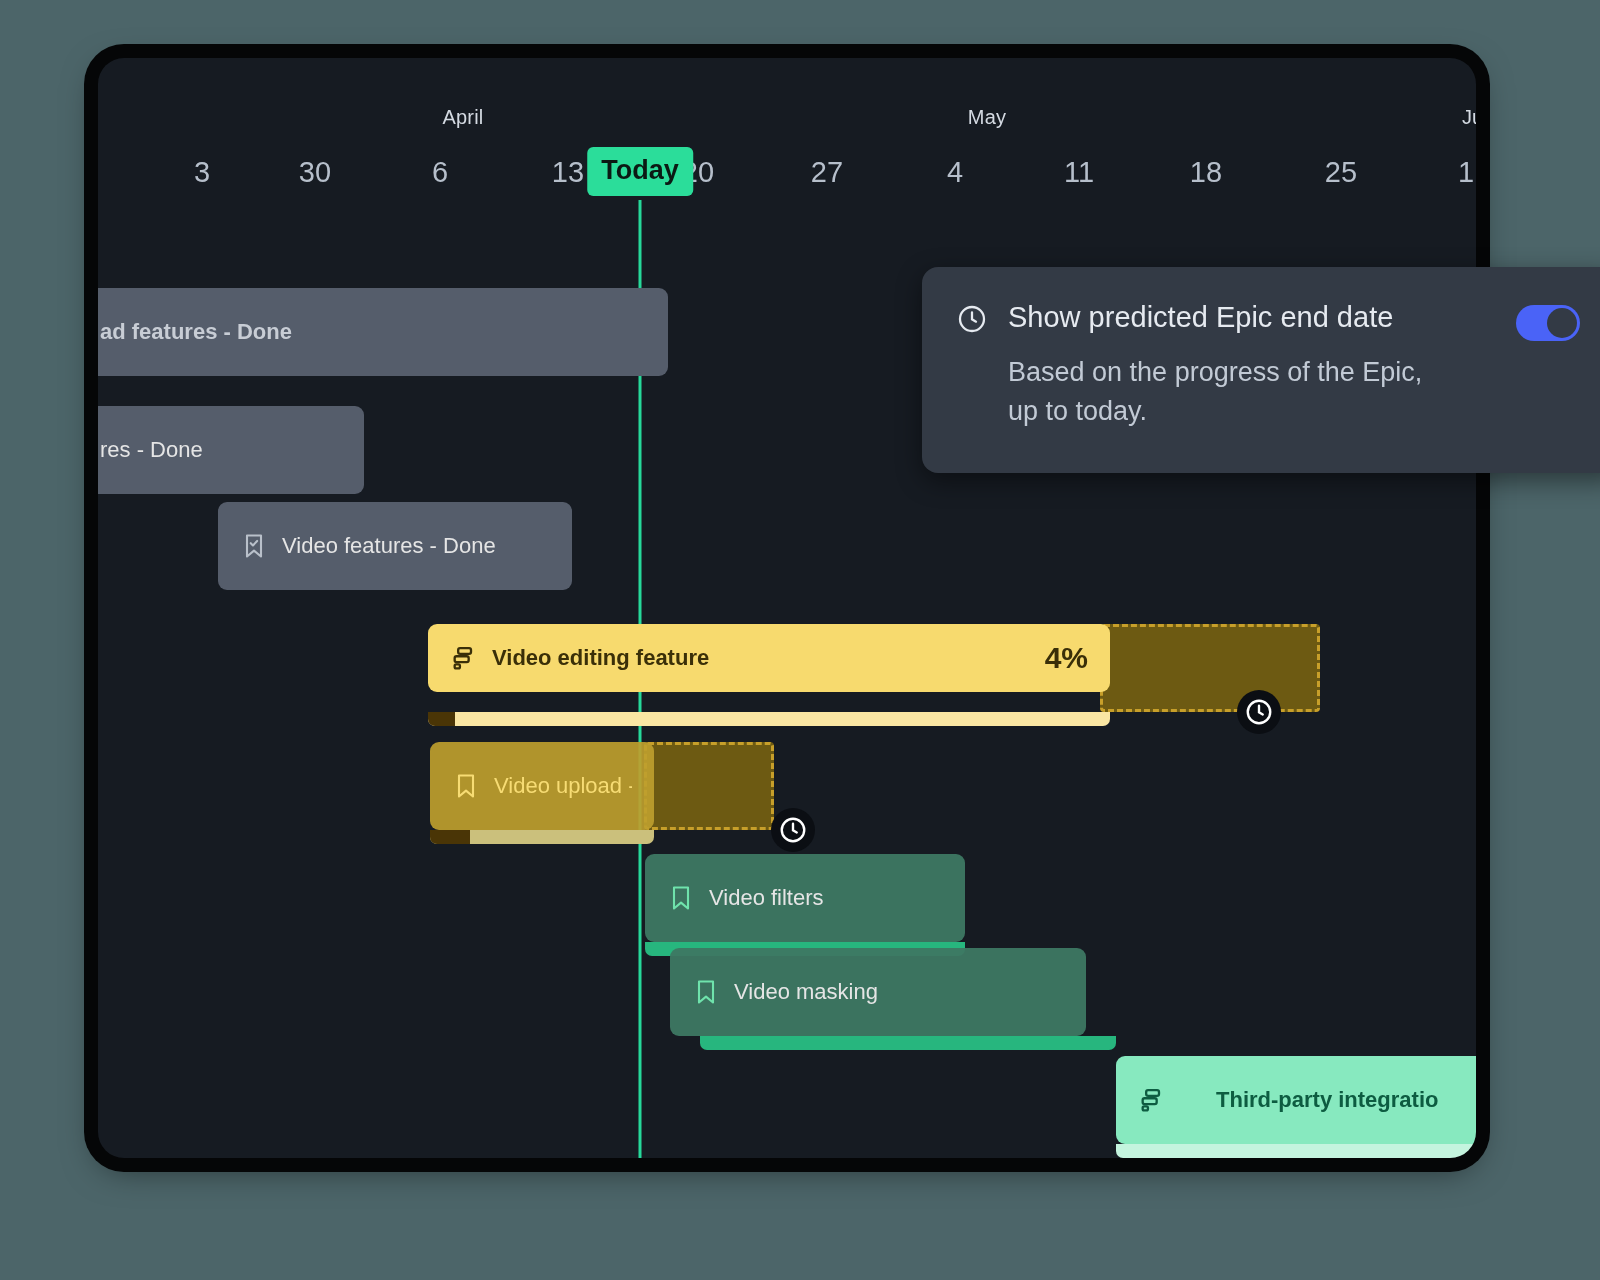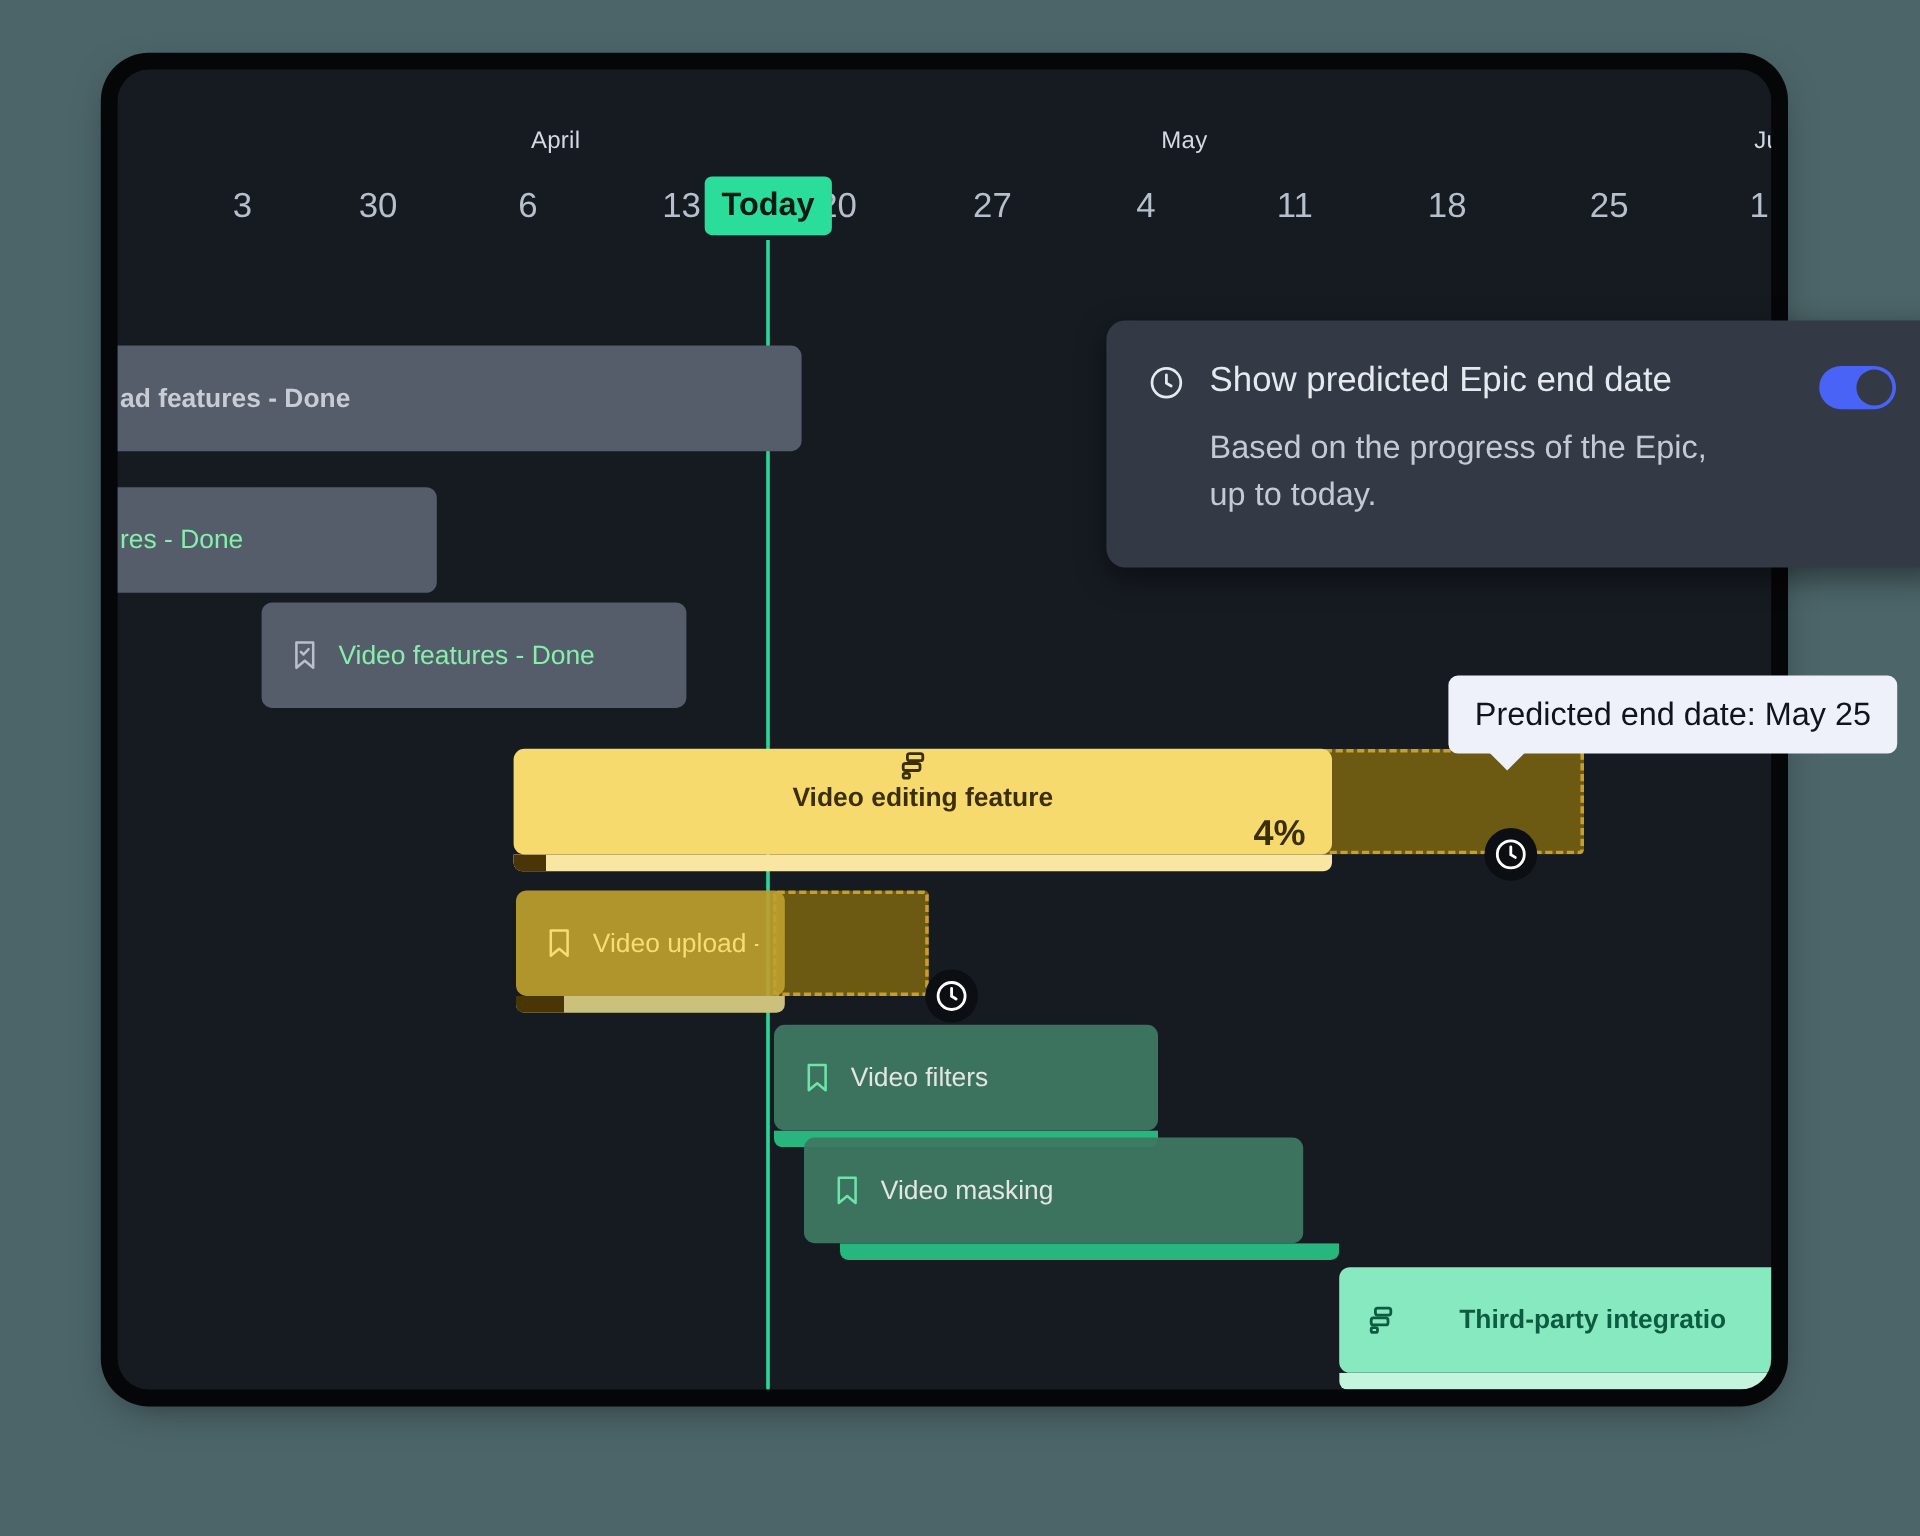--- a/index.html
+++ b/index.html
@@ -56,25 +56,25 @@
     position: absolute; height: 88px;
     border-radius: 9px; display: flex; align-items: center;
     padding: 0 22px; z-index: 4; overflow: hidden;
   }
   .bar .bar-icon { flex: 0 0 auto; display: flex; align-items: center; margin-right: 14px; }
   .bar .bar-title { font-size: 22px; white-space: nowrap; overflow: hidden; }
   .bar .bar-pct { margin-left: auto; font-size: 30px; font-weight: bold; padding-left: 20px; }
 
   
   .bar.done { background: #555d6b; }
-  .bar.done .bar-title { color: #86efac; }
+  .bar.done .bar-title { color: #e5e5e5; }
   .bar.done.epic .bar-title { font-weight: bold; color: #c8cdd5; }
 
   
-  .bar.epic-yellow { background: #f7da6e; height: 88px; flex-direction: column; }
+  .bar.epic-yellow { background: #f7da6e; height: 68px; }
   .bar.epic-yellow .bar-title { color: #3a2f08; font-weight: bold; }
   .bar.epic-yellow .bar-pct { color: #3a2f08; }
 
   
   .bar.story-yellow { background: rgba(190,158,46,.92); }
   .bar.story-yellow .bar-title { color: #f7dc74; }
 
   
   .bar.story-green { background: rgba(61,120,99,.95); }
   .bar.story-green .bar-title { color: #e5e5e5; }
@@ -277,18 +277,14 @@
         </svg>
       </span>
       <span class="pop-title">Show predicted Epic end date</span>
     </div>
     <div class="pop-desc">Based on the progress of the Epic, up to today.</div>
     <div class="toggle">
       <div class="knob"></div>
     </div>
   </div>
 
-  <div class="tooltip">
-    <span>Predicted end date: May 25</span>
-    <span class="tip-arrow"></span>
-  </div>
 
 </div>
 
 </body></html>

